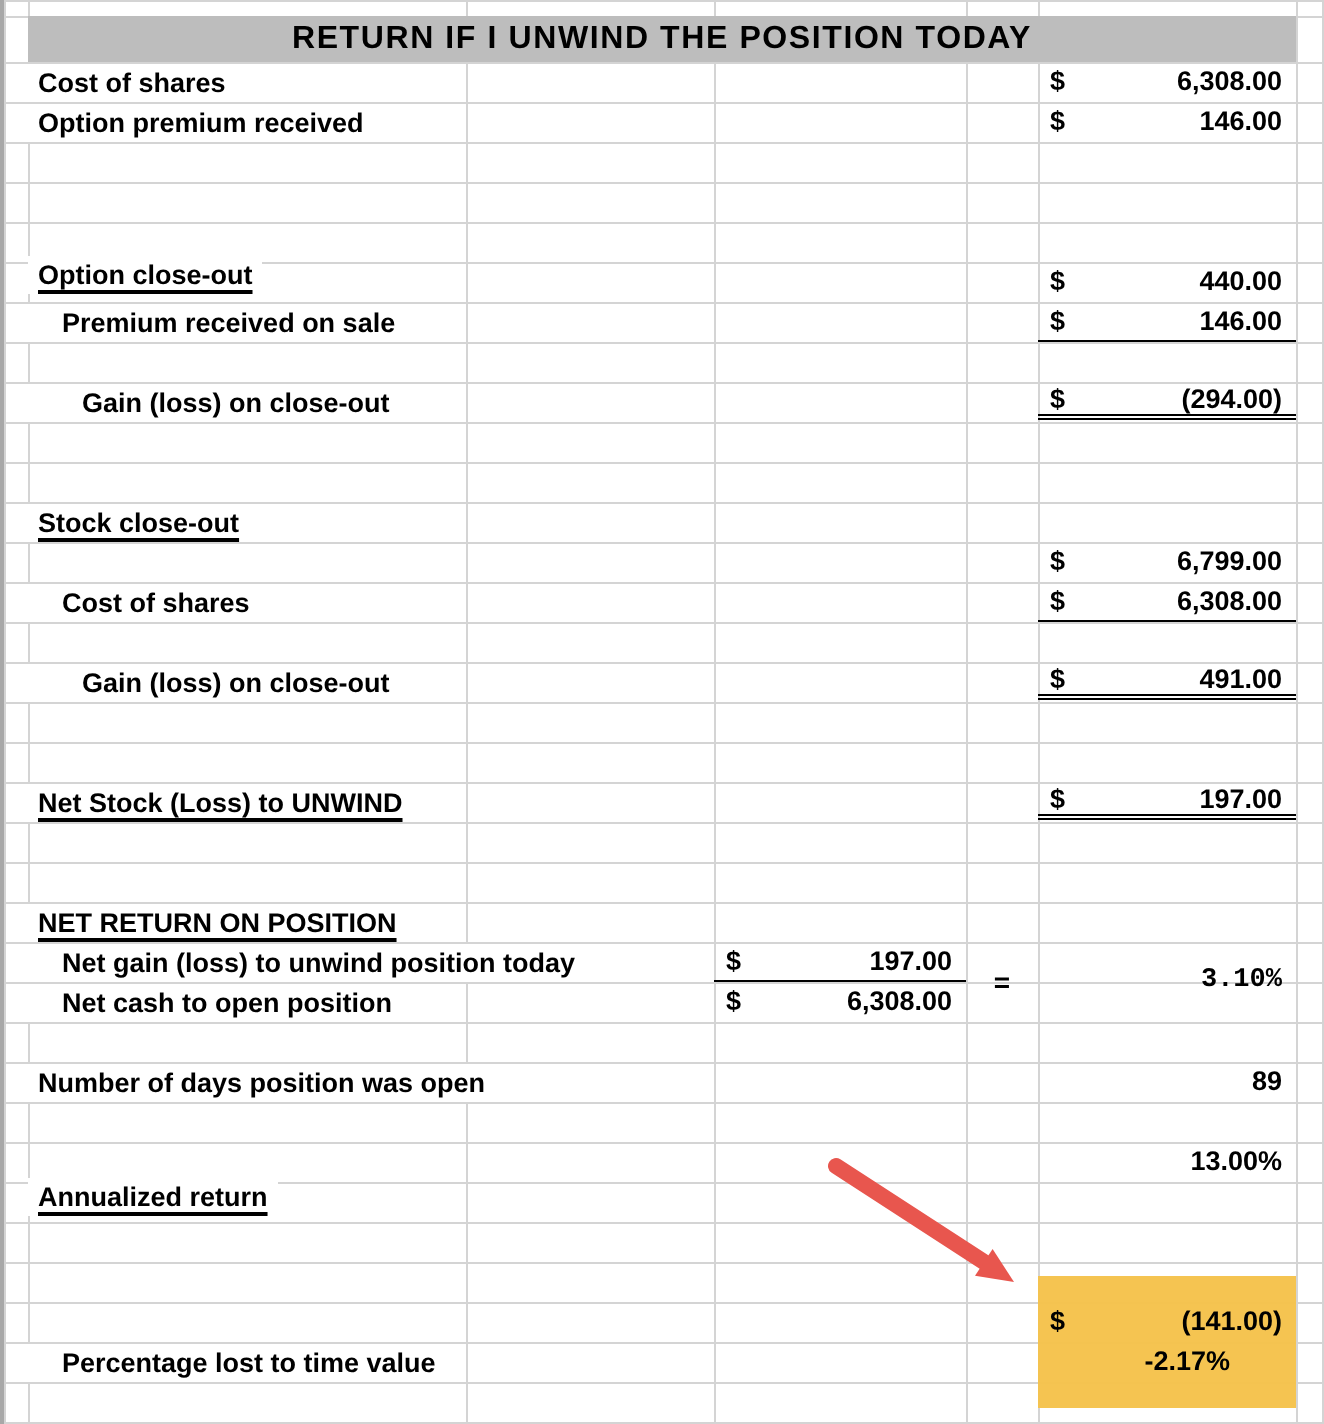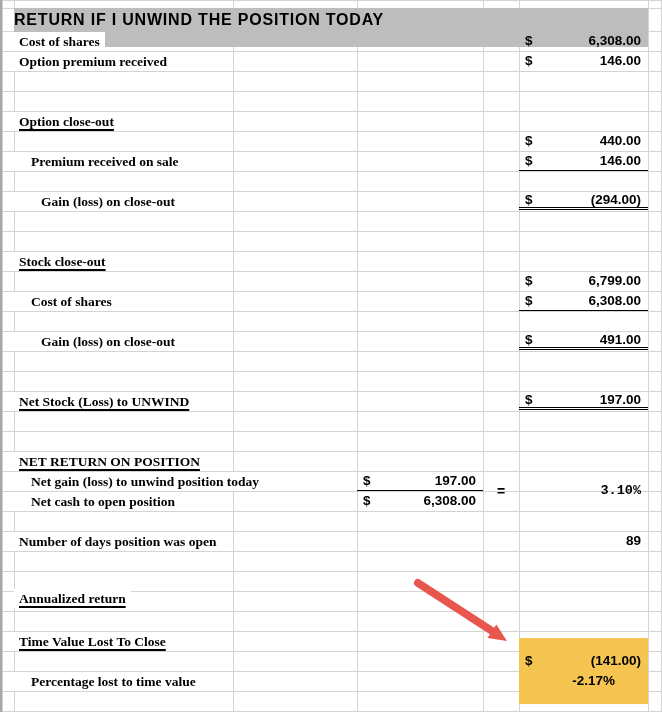--- a/index.html
+++ b/index.html
@@ -6,27 +6,27 @@
   .sheet{
     position:relative;width:662px;height:712px;background:#ffffff;
     font-family:"Liberation Sans",sans-serif;font-weight:bold;color:#000;
     overflow:hidden;
   }
   .gridline{position:absolute;background:var(--grid,#d4d4d4);z-index:1;}
   .gridline.v{width:1px;top:0;height:712px;}
   .gridline.h{height:1px;left:0;width:662px;}
   .edge-left{position:absolute;left:0;top:0;width:2px;height:712px;background:var(--edge,#a8a8a8);z-index:4;}
   .header{
-    position:absolute;left:14px;top:8px;width:634px;height:39px;
-    background:var(--header,#bdbdbd);z-index:2;line-height:24px;
+    position:absolute;left:14px;top:8px;width:634px;height:23px;
+    background:var(--header,#bdbdbd);z-index:2;text-align:center;line-height:24px;
     font-size:16px;letter-spacing:0.8px;white-space:nowrap;
   }
   .row-label{
     position:absolute;left:14px;z-index:3;height:19px;line-height:19px;
-    background:#fff;white-space:nowrap;font-size:13.5px;padding-right:5px;font-family:Liberation Serif, serif;
+    background:#fff;white-space:nowrap;font-size:13.5px;padding-right:5px;
   }
   .row-label.u{text-decoration:underline;text-underline-offset:3px;text-decoration-thickness:1.5px;}
   .cell{
     position:absolute;z-index:3;height:20px;line-height:20px;box-sizing:border-box;
     display:flex;justify-content:space-between;align-items:center;
     font-size:13.5px;padding:0 7px 0 6px;white-space:nowrap;
   }
   .cell.right{justify-content:flex-end;}
   .cell.b-single{border-bottom:1.5px solid #000;}
   .cell.b-double{border-bottom:3px double #000;height:19px;line-height:17px;}
@@ -109,21 +109,21 @@
     <div class="row-label" style="top: 32px; padding-left: 5px;">Cost of shares</div>
     <div class="cell" style="left: 519px; top: 31px; width: 129px;">
       <span>$</span>
       <span>6,308.00</span>
     </div>
     <div class="row-label" style="top: 52px; padding-left: 5px;">Option premium received</div>
     <div class="cell" style="left: 519px; top: 51px; width: 129px;">
       <span>$</span>
       <span>146.00</span>
     </div>
-    <div class="row-label u" style="top: 112px; padding-left: 5px;">Option close-out</div>
+    <div class="row-label u" style="top: 128px; padding-left: 5px;">Option close-out</div>
     <div class="cell" style="left: 519px; top: 131px; width: 129px;">
       <span>$</span>
       <span>440.00</span>
     </div>
     <div class="row-label" style="top: 152px; padding-left: 17px;">Premium received on sale</div>
     <div class="cell b-single" style="left: 519px; top: 151px; width: 129px;">
       <span>$</span>
       <span>146.00</span>
     </div>
     <div class="row-label" style="top: 192px; padding-left: 27px;">Gain (loss) on close-out</div>
@@ -160,21 +160,23 @@
     <div class="row-label" style="top: 492px; padding-left: 17px;">Net cash to open position</div>
     <div class="cell" style="left: 357px; top: 491px; width: 126px;">
       <span>$</span>
       <span>6,308.00</span>
     </div>
     <div class="row-label" style="top: 532px; padding-left: 5px;">Number of days position was open</div>
     <div class="cell right" style="left: 519px; top: 531px; width: 129px;">
       <span>89</span>
     </div>
     <div class="row-label u" style="top: 589px; padding-left: 5px;">Annualized return</div>
-    <div class="row-label u" style="top: 632px; padding-left: 5px;">Time Value Lost To Close</div>
+    <div class="cell right" style="left: 519px; top: 571px; width: 129px;">
+      <span>13.00%</span>
+    </div>
     <div class="cell" style="left: 519px; top: 651px; width: 129px;">
       <span>$</span>
       <span>(141.00)</span>
     </div>
     <div class="row-label" style="top: 672px; padding-left: 17px; text-align: right;">Percentage lost to time value</div>
     <div class="cell right" style="left: 519px; top: 671px; width: 103px;">
       <span>-2.17%</span>
     </div>
   </div>
 

